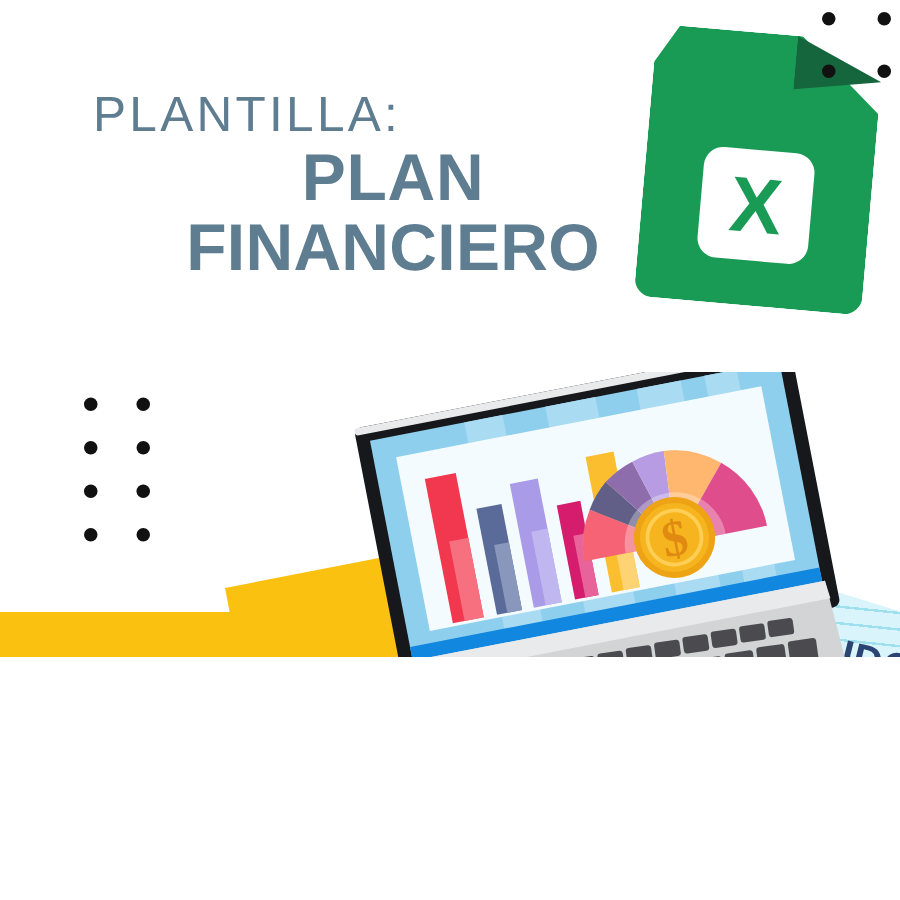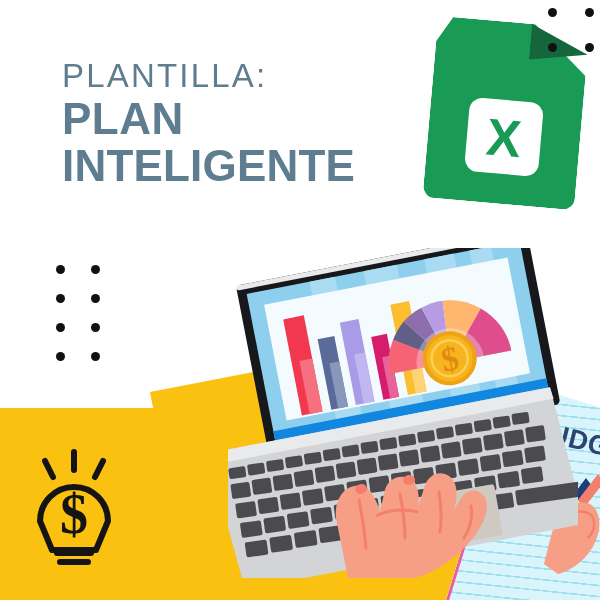--- a/index.html
+++ b/index.html
@@ -6,21 +6,21 @@
     margin: 0;
     padding: 0;
     background: #ffffff;
   }
   body {
     font-family: "Liberation Sans", sans-serif;
   }
   #canvas {
     position: relative;
     width: 600px;
-    height: 600px;
+    height: 438px;
     overflow: hidden;
     background: #ffffff;
   }
   
   .band-white {
     position: absolute;
     left: 0; top: 0;
     width: 600px; height: 409px;
     background: #ffffff;
   }
@@ -53,20 +53,21 @@
     line-height: 38px;
     white-space: nowrap;
   }
   .title {
     color: #5E7D91;
     font-size: 44px;
     font-weight: bold;
     letter-spacing: 0.5px;
     line-height: 47px;
     white-space: nowrap;
+    text-align: center;
   }
   .title.l2 { letter-spacing: -0.2px; }
   .title.l3 { letter-spacing: 0.2px; }
   
   .dotgrid { position: absolute; }
   .dot {
     position: absolute;
     width: 9px; height: 9px;
     border-radius: 50%;
     background: #111111;
@@ -172,21 +173,21 @@
 
 <div id="canvas">
 
   <div class="band-white"></div>
   <div class="band-yellow"></div>
   <div class="yellow-wedge"></div>
 
   <div class="headline">
     <div class="kicker">PLANTILLA:</div>
     <div class="title l1">PLAN</div>
-    <div class="title l3">INTELIGENTE</div>
+    <div class="title l3">FINANCIERO</div>
   </div>
 
   <div class="excel-wrap">
     <div class="excel-page"></div>
     <div class="excel-fold"></div>
     <div class="excel-badge"></div>
     <div class="excel-x">X</div>
   </div>
 
   <div class="dotgrid" id="dots-tr" style="left:548px; top:8px; width:46px; height:44px;">

